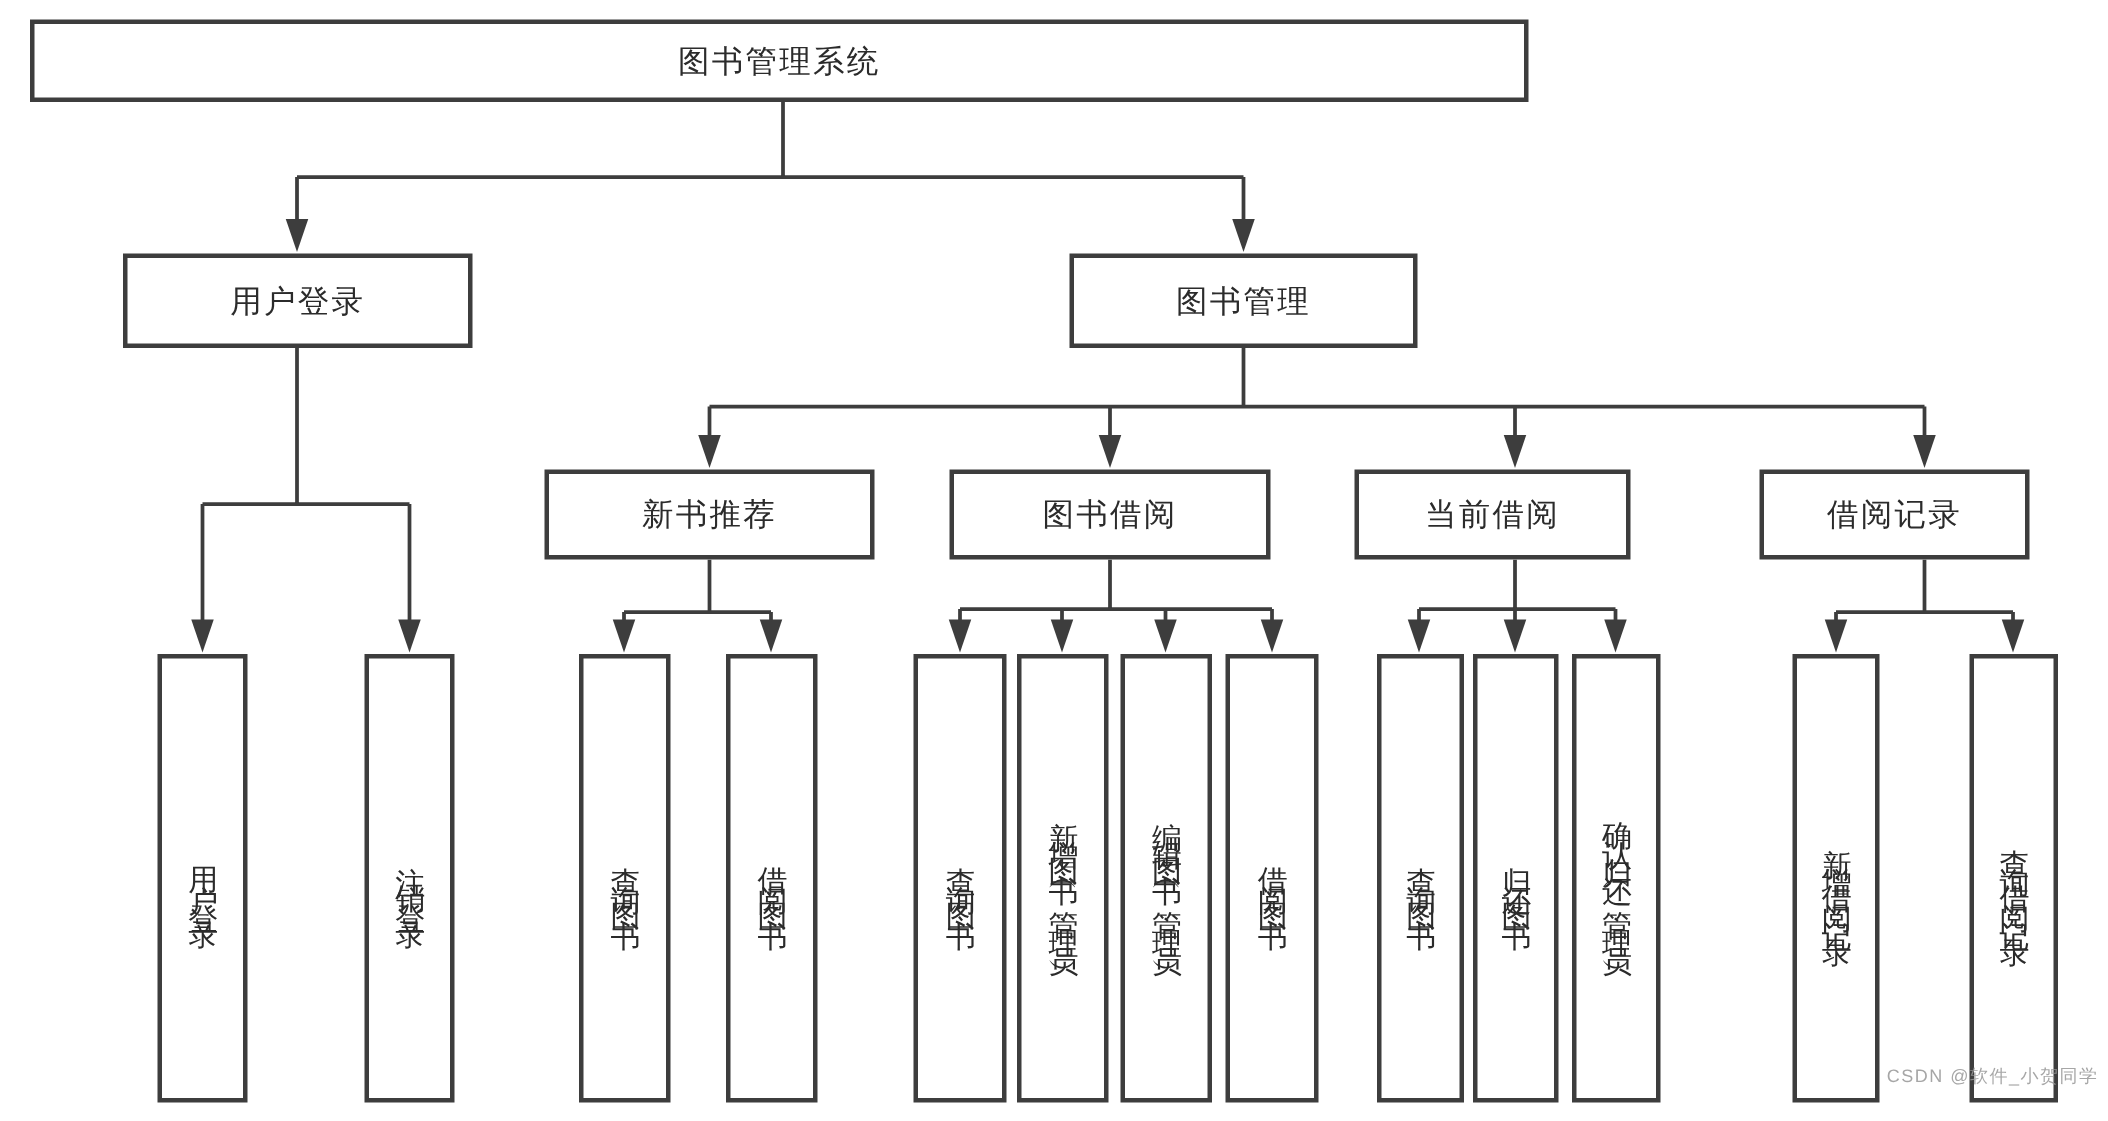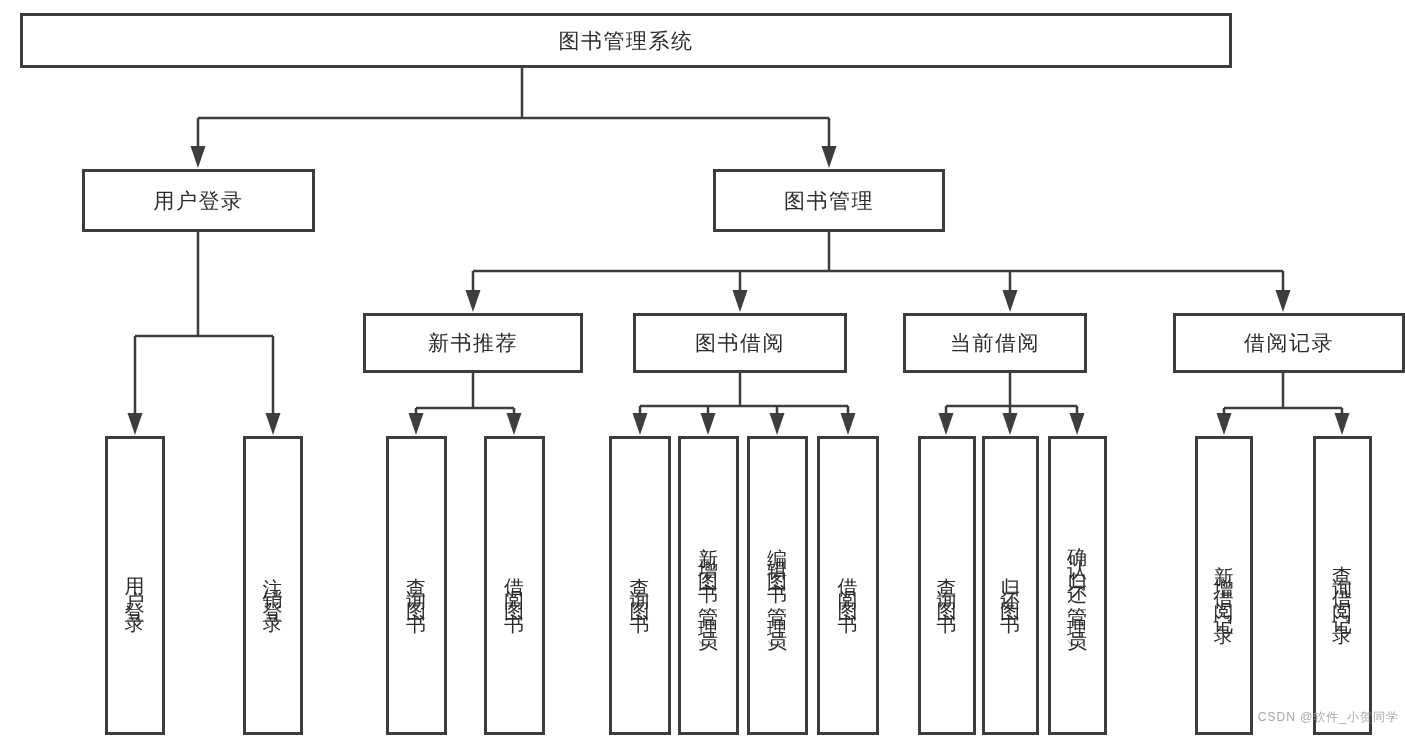--- a/index.html
+++ b/index.html
@@ -15,28 +15,28 @@
   .edge { stroke:#3d3d3d; stroke-width:2.5; fill:none; }
   .arrow { fill:#3d3d3d; stroke:none; }
   .hbox {
     position:absolute;
     box-sizing:border-box;
     border:3px solid #3d3d3d;
     background:#ffffff;
     display:flex; align-items:center; justify-content:center;
     font-size:21px; letter-spacing:1.5px;
   }
-  .root  { left:20px;  top:13px;  width:1212px; height:55px; }
+  .root  { left:20px;  top:13px;  width:999px; height:55px; }
   .l2a   { left:82px;  top:169px; width:233px;  height:63px; }
   .l2b   { left:713px; top:169px; width:232px;  height:63px; }
   .l3    { top:313px; height:60px; }
   .l3a   { left:363px;  width:220px;justify-content:center; }
   .l3b   { left:633px;  width:214px;align-items:center; }
   .l3c   { left:903px;  width:184px; }
-  .l3d   { left:1173px; width:232px; }
+  .l3d   { left:1173px; width:180px; }
   .leaf {
     position:absolute;
     top:436px; height:299px;
     box-sizing:border-box;
     border:3px solid #3d3d3d;
     background:#ffffff;
     display:flex; align-items:center; justify-content:center;
   }
   .vtext {
     writing-mode:vertical-rl;

